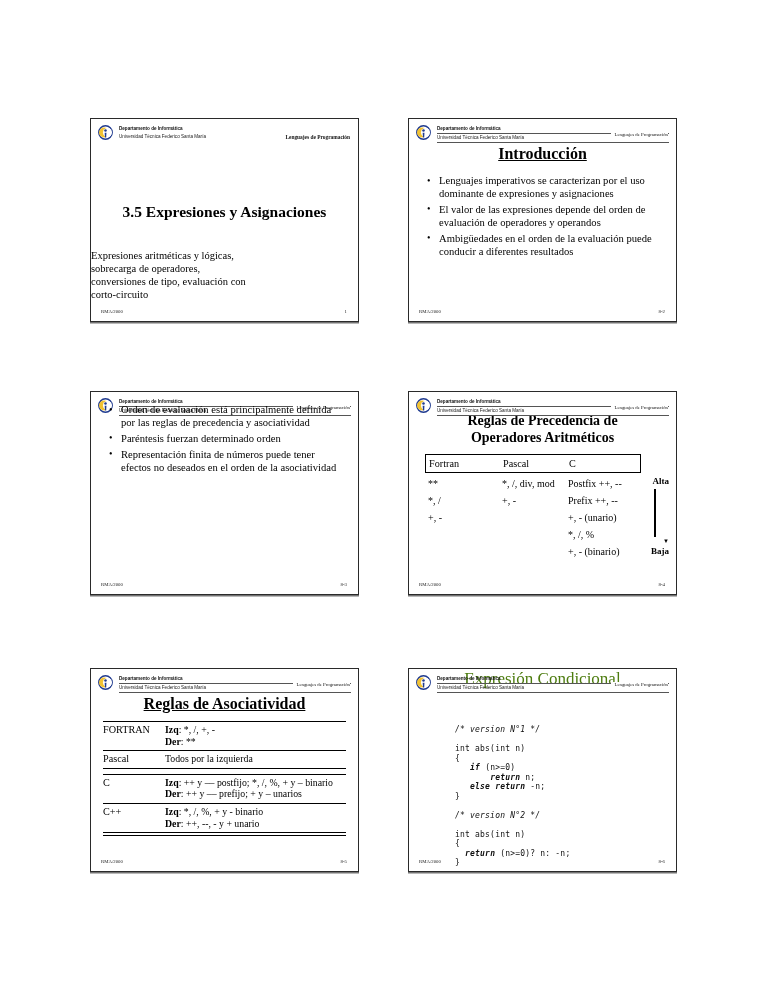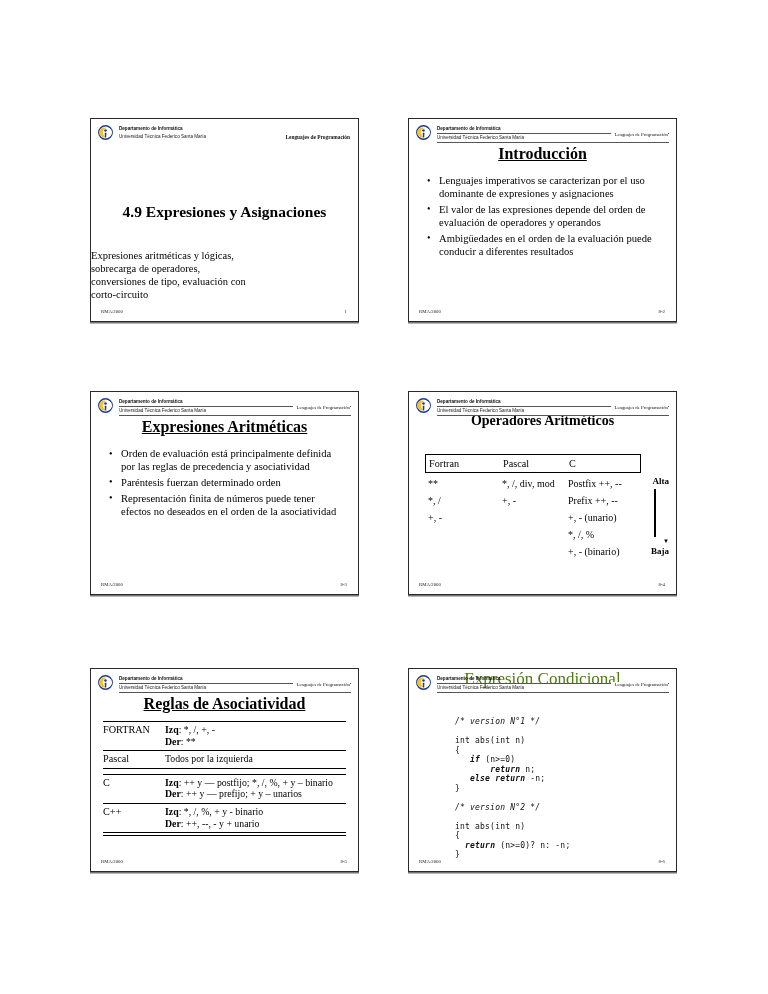--- a/index.html
+++ b/index.html
@@ -54,21 +54,21 @@
   
   .assoc{position:absolute;left:12px;right:12px;top:52px;border-top:1.6px solid #000;
          border-bottom:1.6px solid #000;padding-bottom:2px;font:9.8px/11.6px "Liberation Serif",serif;}
   .assoc-row{display:grid;grid-template-columns:62px 1fr;padding:2px 0 3px;border-bottom:1px solid #000;}
   .assoc-row.gap{margin-bottom:5px;}
   .assoc-row.gap + .assoc-row{border-top:1px solid #000;}
   .assoc-lang{font-size:10.2px;}
   .assoc-line{padding-left:22px;text-indent:-22px;}
 
   
-  .codeblock{position:absolute;left:46px;top:48px;margin:0;font:8px/9.5px "DejaVu Sans Mono",monospace;color:#111;letter-spacing:0.2px;}
+  .codeblock{position:absolute;left:46px;top:56px;margin:0;font:8px/9.5px "DejaVu Sans Mono",monospace;color:#111;letter-spacing:0.2px;}
   .code-line{white-space:pre;min-height:9.5px;}
   .code-line b{font-weight:bold;font-style:italic;}
   .code-line .cmt{font-style:italic;}
 </style>
 </head>
 <body>
 
 <div class="slide pos-1 title-master">
   <div class="hdr">
     <svg class="logo" viewBox="0 0 20 20">
@@ -77,21 +77,21 @@
       <circle cx="12.6" cy="10" r="6" fill="#fff"></circle>
       <circle cx="10" cy="7.4" r="1.7" fill="#1f3a8f"></circle>
       <path d="M8.9 10.3 h2.4 l-0.4 6.2 h-1.6 z" fill="#1f3a8f"></path>
     </svg>
     <div class="hdr-lines">
       <div class="dept">Departamento de Informática</div>
       <div class="univ">Universidad Técnica Federico Santa María</div>
     </div>
     <div class="course">Lenguajes de Programación</div>
   </div>
-  <div class="s1-title">4.9 Expresiones y Asignaciones</div>
+  <div class="s1-title">3.5 Expresiones y Asignaciones</div>
   <div class="s1-sub">
     <div>Expresiones aritméticas y lógicas,</div>
     <div>sobrecarga de operadores,</div>
     <div>conversiones de tipo, evaluación con</div>
     <div>corto-circuito</div>
   </div>
   <div class="ftr-left">RMA/2000</div>
   <div class="ftr-right">1</div>
 </div>
 
@@ -128,21 +128,20 @@
       <circle cx="12.6" cy="10" r="6" fill="#fff"></circle>
       <circle cx="10" cy="7.4" r="1.7" fill="#1f3a8f"></circle>
       <path d="M8.9 10.3 h2.4 l-0.4 6.2 h-1.6 z" fill="#1f3a8f"></path>
     </svg>
     <div class="hdr-lines">
       <div class="dept">Departamento de Informática</div>
       <div class="univ">Universidad Técnica Federico Santa María</div>
     </div>
     <div class="course">Lenguajes de Programación</div>
   </div>
-  <div class="stitle">Expresiones Aritméticas</div>
   <ul class="bullets" id="bullets-3">
       <li><span class="dot">•</span><span>Orden de evaluación está principalmente definida por las reglas de precedencia y asociatividad</span></li>
       <li><span class="dot">•</span><span>Paréntesis fuerzan determinado orden</span></li>
       <li><span class="dot">•</span><span>Representación finita de números puede tener efectos no deseados en  el orden de la asociatividad</span></li>
     </ul>
   <div class="ftr-left">RMA/2000</div>
   <div class="ftr-right">8-3</div>
 </div>
 
 <div class="slide pos-4 content">
@@ -154,20 +153,21 @@
       <circle cx="10" cy="7.4" r="1.7" fill="#1f3a8f"></circle>
       <path d="M8.9 10.3 h2.4 l-0.4 6.2 h-1.6 z" fill="#1f3a8f"></path>
     </svg>
     <div class="hdr-lines">
       <div class="dept">Departamento de Informática</div>
       <div class="univ">Universidad Técnica Federico Santa María</div>
     </div>
     <div class="course">Lenguajes de Programación</div>
   </div>
   <div class="stitle2">
+    <div>Reglas de  Precedencia de</div>
     <div>Operadores Aritméticos</div>
   </div>
   <div class="prec">
     <div class="prec-row prec-head">
       <div>Fortran</div>
       <div>Pascal</div>
       <div>C</div>
     </div>
     <div class="prec-body" id="prec-body">
         <div class="prec-row">

